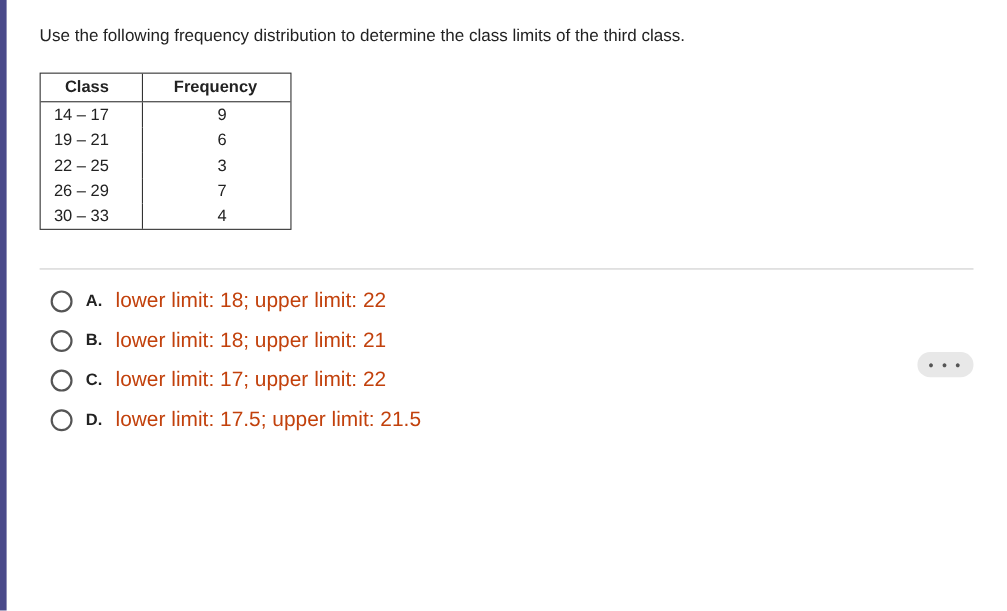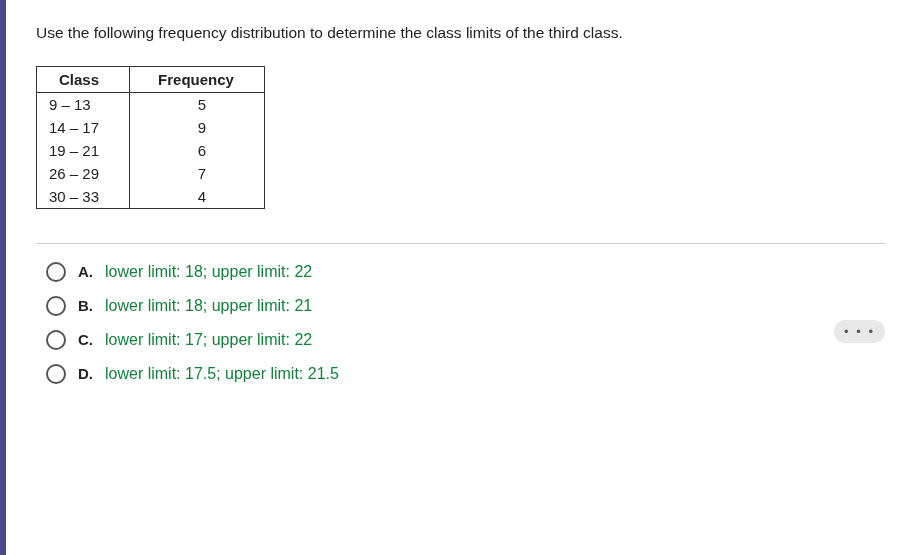--- a/index.html
+++ b/index.html
@@ -132,22 +132,22 @@
       background: #fff;
     }
 
     .option-label {
       font-weight: bold;
       font-size: 15px;
       color: #222;
     }
 
     .option-text {
-      font-size: 16px;
-      color: #15803d;
+      font-size: 19px;
+      color: #c2410c;
     }
   </style>
 </head>
 <body>
 
 <div class="page-container">
   <div class="left-accent"></div>
 
   <div class="content-area">
 
@@ -155,31 +155,31 @@
 
     <div class="table-wrapper">
       <table>
         <thead>
           <tr>
             <th>Class</th>
             <th class="freq-header">Frequency</th>
           </tr>
         </thead>
         <tbody id="table-body">
-        <tr>
-              <td>9 – 13</td>
-              <td class="freq-cell">5</td>
-            </tr>
             <tr>
               <td>14 – 17</td>
               <td class="freq-cell">9</td>
             </tr>
             <tr>
               <td>19 – 21</td>
               <td class="freq-cell">6</td>
+            </tr>
+            <tr>
+              <td>22 – 25</td>
+              <td class="freq-cell">3</td>
             </tr>
             <tr>
               <td>26 – 29</td>
               <td class="freq-cell">7</td>
             </tr>
             <tr>
               <td>30 – 33</td>
               <td class="freq-cell">4</td>
             </tr>
           </tbody>

